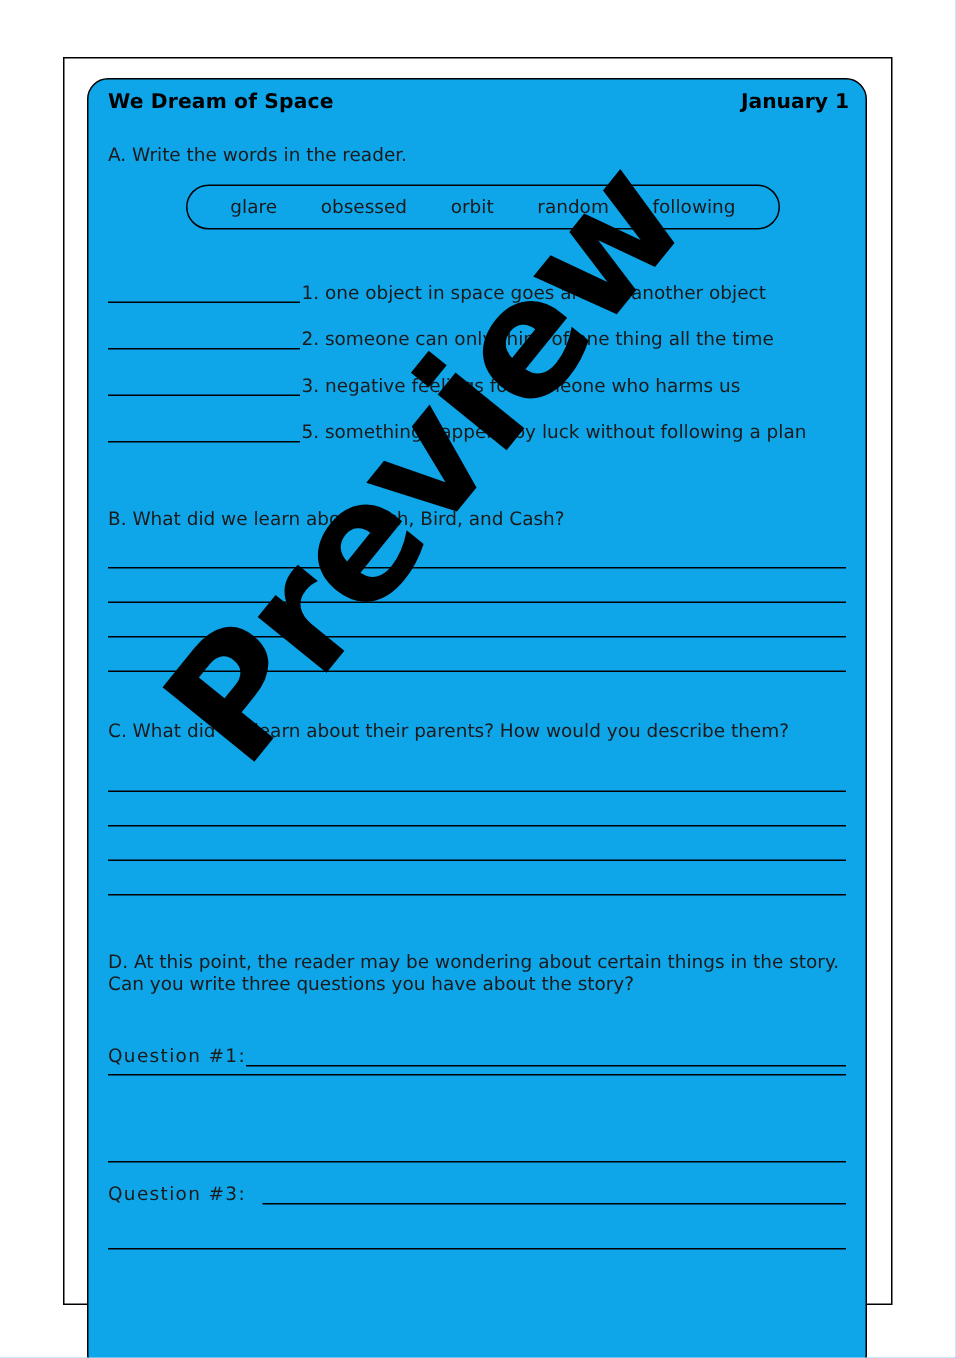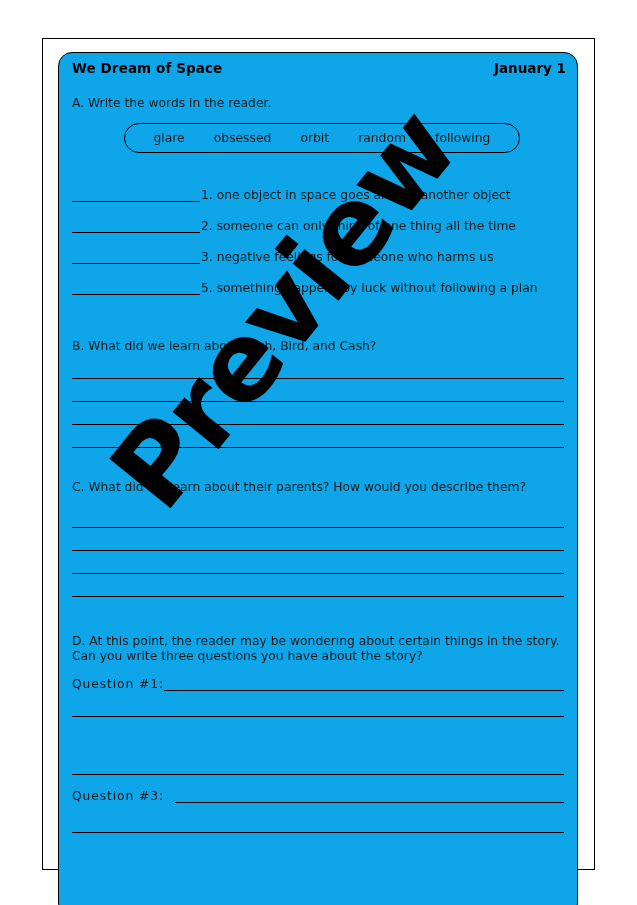--- a/index.html
+++ b/index.html
@@ -224,21 +224,21 @@
   <div class="prompt" style="top:427px;">C. What did we learn about their parents? How would you describe them?</div>
   <div class="lines" style="top:452px;">
     <div class="answer-line"></div>
     <div class="answer-line"></div>
     <div class="answer-line"></div>
     <div class="answer-line"></div>
   </div>
 
   <div class="prompt" style="top:581px;">D. At this point, the reader may be wondering about certain things in the story. Can you write three questions you have about the story?</div>
 
-  <div class="q-row" style="top:624px;text-align:right;">
+  <div class="q-row" style="top:644px;text-align:right;">
     <span class="q-label">Question  #1:</span>
     <span class="q-fill"></span>
   </div>
   <div class="lines" style="top:641px;">
     <div class="answer-line"></div>
   </div>
 
   <div class="lines" style="top:699px;">
     <div class="answer-line"></div>
   </div>

